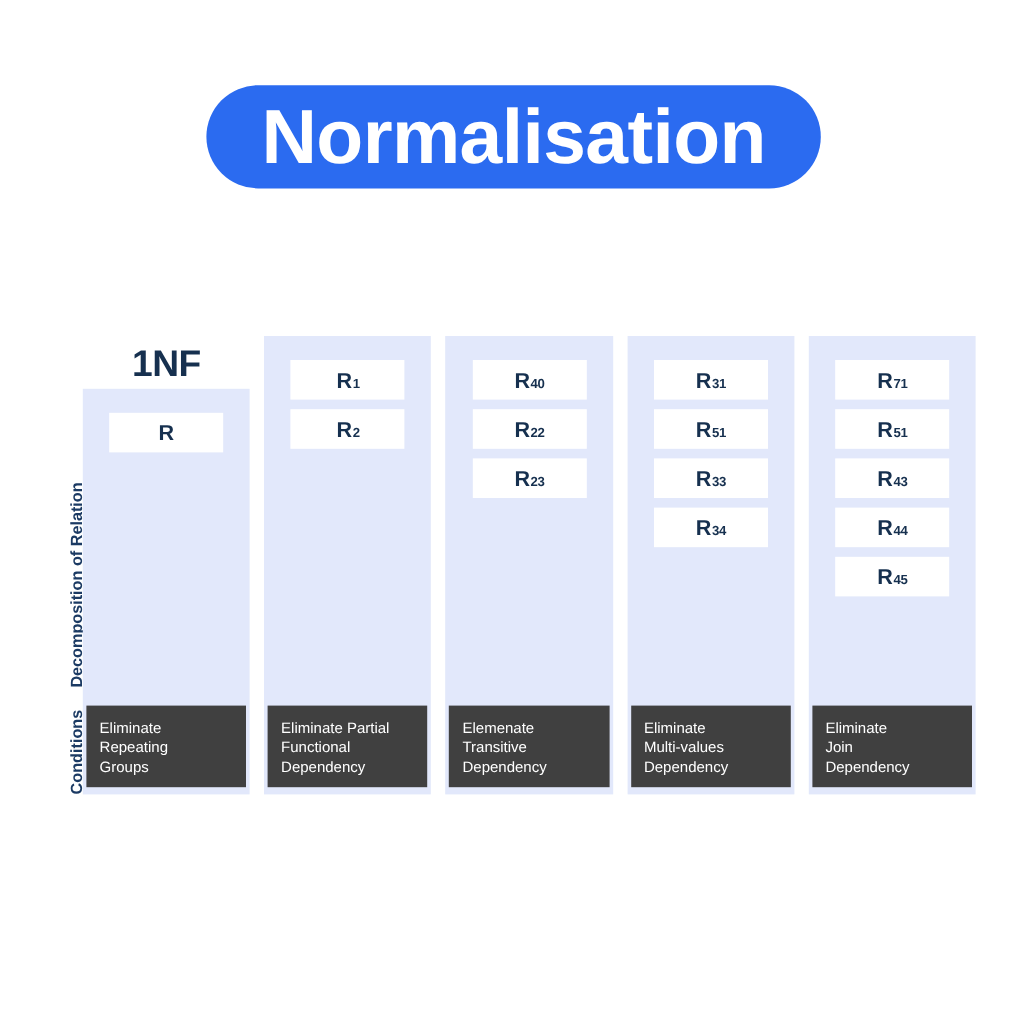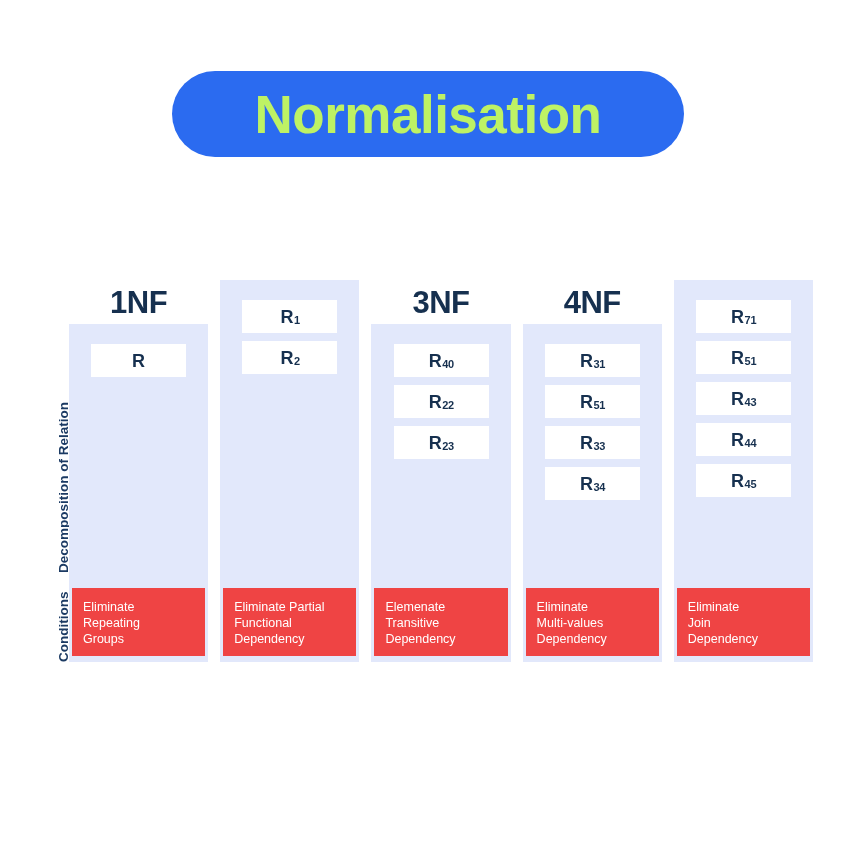--- a/index.html
+++ b/index.html
@@ -23,22 +23,22 @@
     top: 71px;
     width: 512px;
     height: 86px;
     background: #2b6bf0;
     border-radius: 43px;
     display: flex;
     align-items: center;
     justify-content: center;
   }
   #title-text {
-    color: #bef264;
-    font-size: 53px;
+    color: #ffffff;
+    font-size: 64px;
     font-weight: 700;
     letter-spacing: -0.5px;
     line-height: 1;
     white-space: nowrap;
   }
 
   
   .axis-label {
     position: absolute;
     color: #1b3a63;
@@ -120,21 +120,21 @@
     letter-spacing: -0.3px;
   }
 
   
   .cond-box {
     position: absolute;
     left: 3px;
     right: 3px;
     bottom: 6px;
     height: 68px;
-    background: #ef4444;
+    background: #404040;
     color: #ffffff;
     font-size: 12.5px;
     line-height: 16px;
     padding: 11px 0 0 11px;
     box-sizing: border-box;
     overflow: hidden;
     white-space: nowrap;
   }
 </style>
 </head>
@@ -173,21 +173,20 @@
           <sub>2</sub>
         </div>
         <div class="cond-box">
           <div>Eliminate Partial</div>
           <div>Functional</div>
           <div>Dependency</div>
         </div>
       </div>
     </div>
     <div class="column">
-      <div class="col-header">3NF</div>
       <div class="col-panel">
         <div class="rel-box">
           <span>R</span>
           <sub>40</sub>
         </div>
         <div class="rel-box">
           <span>R</span>
           <sub>22</sub>
         </div>
         <div class="rel-box">
@@ -195,21 +194,20 @@
           <sub>23</sub>
         </div>
         <div class="cond-box">
           <div>Elemenate</div>
           <div>Transitive</div>
           <div>Dependency</div>
         </div>
       </div>
     </div>
     <div class="column">
-      <div class="col-header">4NF</div>
       <div class="col-panel">
         <div class="rel-box">
           <span>R</span>
           <sub>31</sub>
         </div>
         <div class="rel-box">
           <span>R</span>
           <sub>51</sub>
         </div>
         <div class="rel-box">

